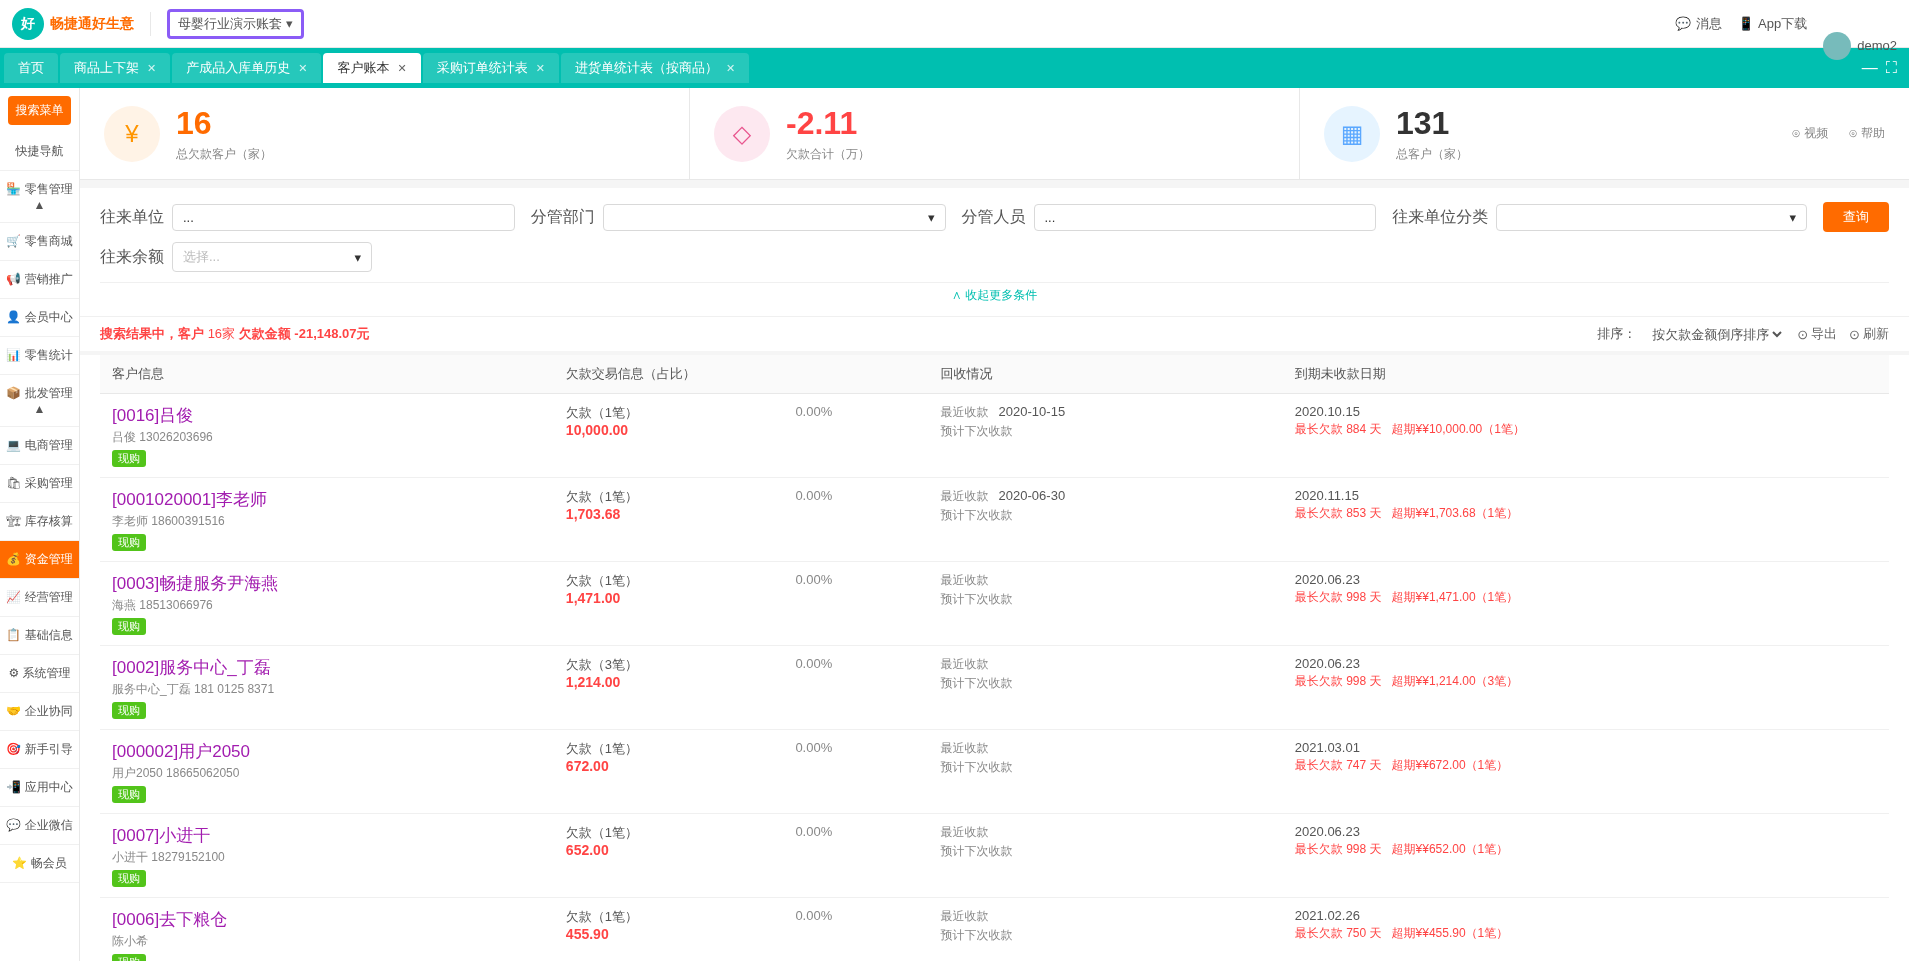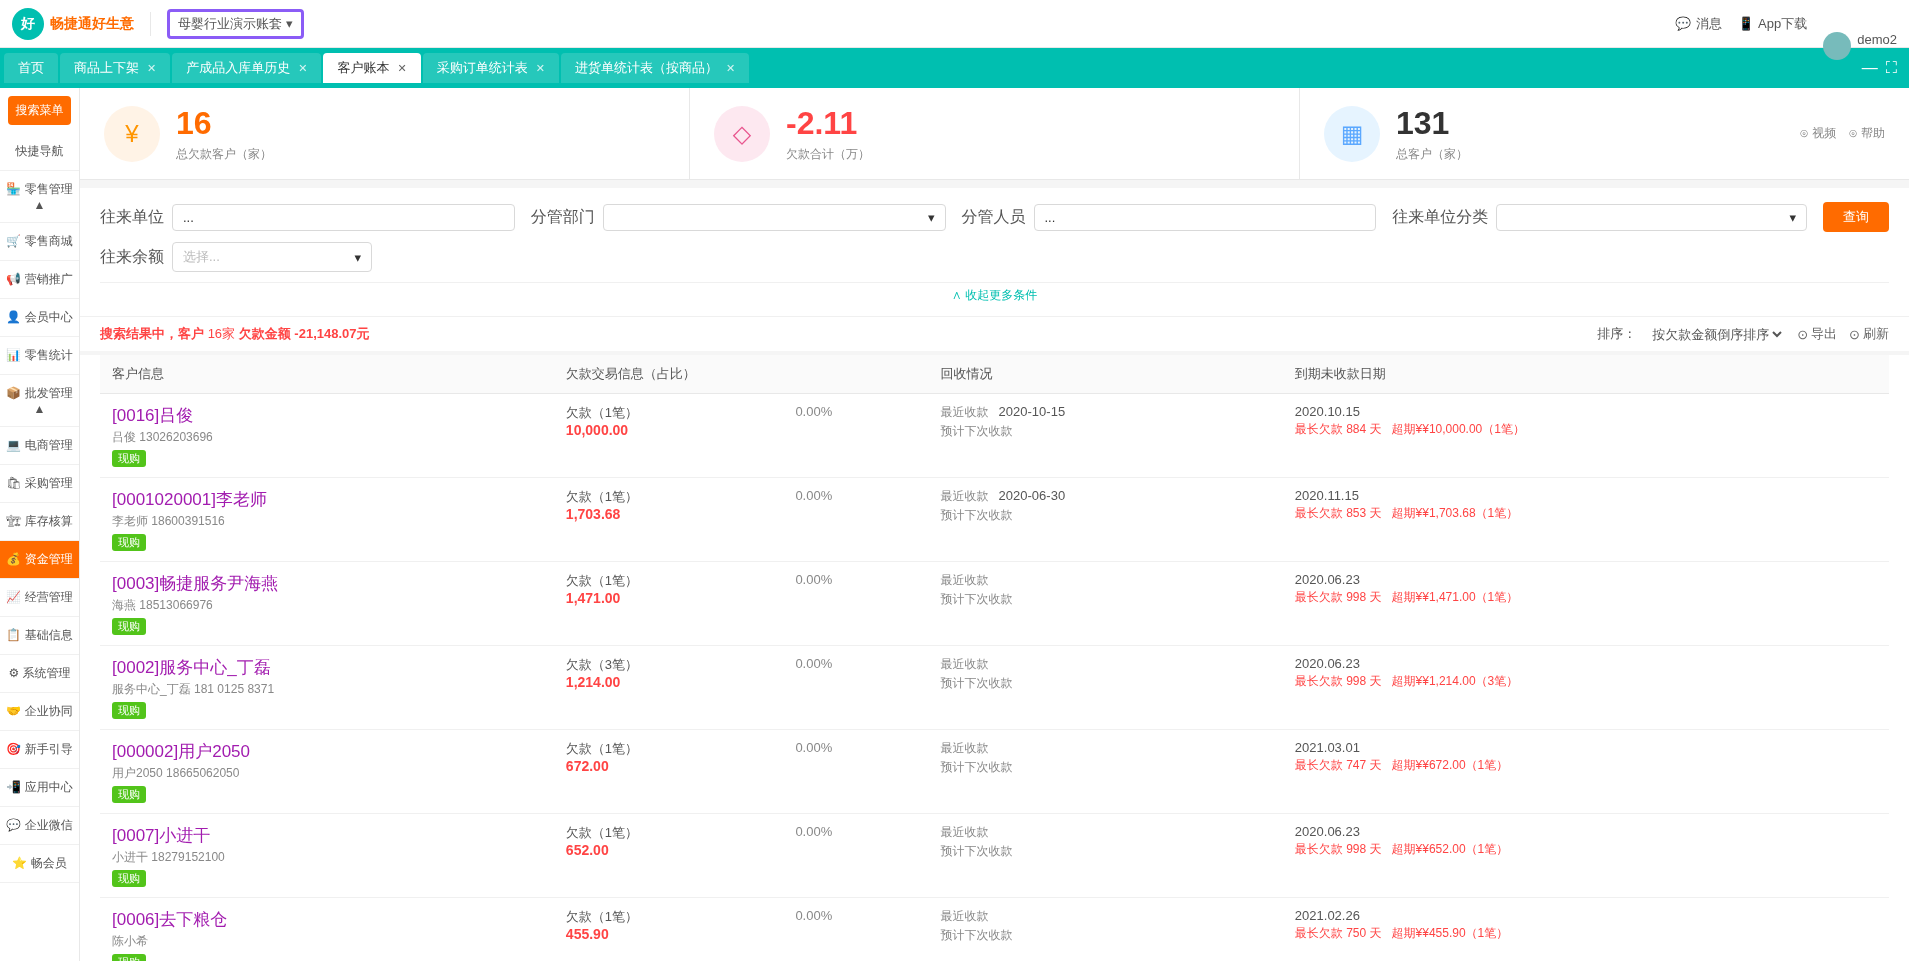--- a/index.html
+++ b/index.html
@@ -54,21 +54,21 @@
     .stat-icon { width: 56px; height: 56px; border-radius: 50%; display: flex; align-items: center; justify-content: center; font-size: 24px; flex-shrink: 0; }
     .stat-icon.orange { background: #fff3e6; color: #ff9500; }
     .stat-icon.pink { background: #fde8f0; color: #e8558e; }
     .stat-icon.blue { background: #e6f4ff; color: #5ba8ff; }
     .stat-info { display: flex; flex-direction: column; }
     .stat-value { font-size: 32px; font-weight: bold; line-height: 1.2; }
     .stat-value.orange { color: #ff6b00; }
     .stat-value.red { color: #f44; }
     .stat-value.black { color: #333; }
     .stat-label { font-size: 12px; color: #888; margin-top: 4px; }
-    .stat-actions { margin-left: auto; display: flex; gap: 12px; align-items: center; font-size: 12px; color: #888; }
+    .stat-actions { margin-left: auto; display: flex; gap: 20px; align-items: center; font-size: 12px; color: #888; }
     
     
     .filter-area { background: #fff; padding: 14px 20px 8px; margin-top: 8px; }
     .filter-row { display: flex; gap: 16px; align-items: center; margin-bottom: 10px; }
     .filter-item { display: flex; align-items: center; gap: 8px; flex: 1; }
     .filter-label { font-size: 16px; color: #555; white-space: nowrap; }
     .filter-input { flex: 1; border: 1px solid #d9d9d9; border-radius: 4px; padding: 5px 10px; font-size: 13px; display: flex; align-items: center; justify-content: space-between; cursor: pointer; background: #fff; }
     .query-btn { background: #ff6b00; color: #fff; border: none; border-radius: 4px; padding: 6px 20px; font-size: 13px; cursor: pointer; }
     .collapse-row { text-align: center; padding: 4px; color: #00bfb0; font-size: 12px; cursor: pointer; border-top: 1px solid #f0f0f0; margin-top: 4px; }
     
@@ -120,21 +120,21 @@
   </div>
   <div class="top-bar-right">
     <div class="msg">
       <span>💬</span>
       <span>消息</span>
     </div>
     <div class="app">
       <span>📱</span>
       <span>App下载</span>
     </div>
-    <div style="display:flex;align-items:flex-start;gap:6px;margin-top:44px;">
+    <div style="display:flex;align-items:center;gap:6px;margin-top:44px;">
       <div class="avatar"></div>
       <span>demo2</span>
     </div>
   </div>
 </div>
 
 <div class="tab-bar">
   <div class="tab">
     <span>首页</span>
   </div>

